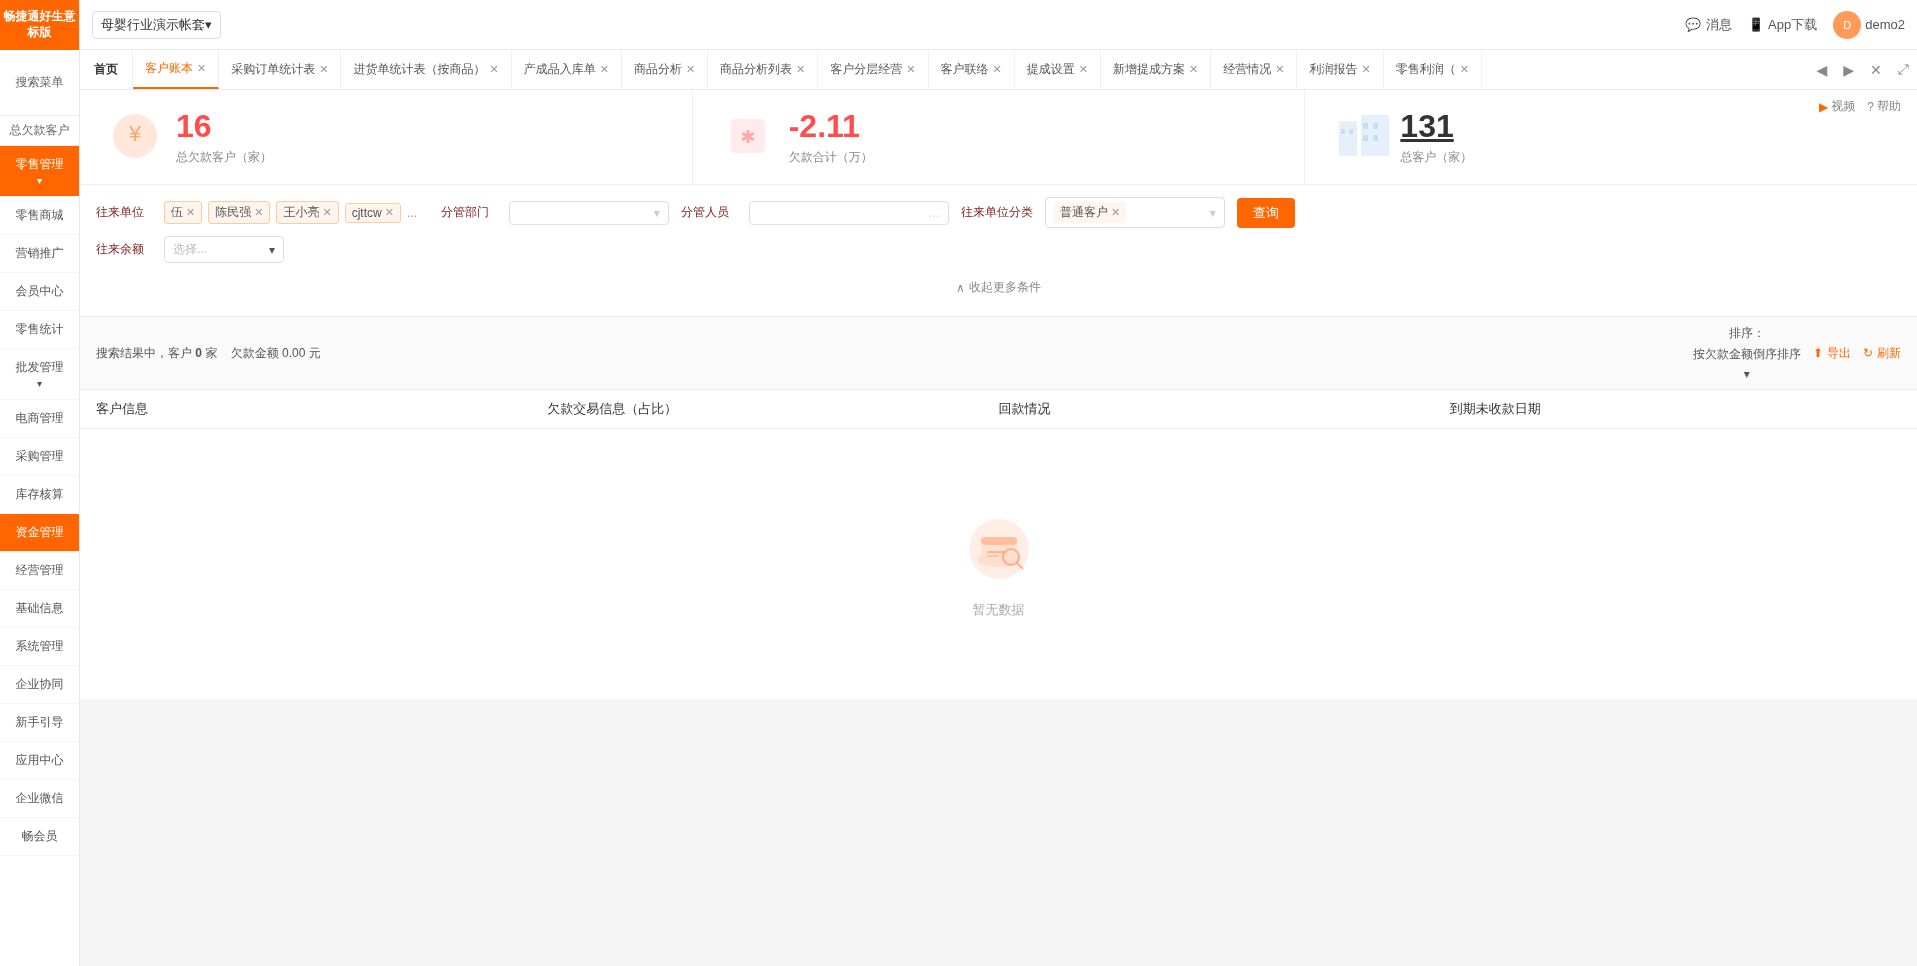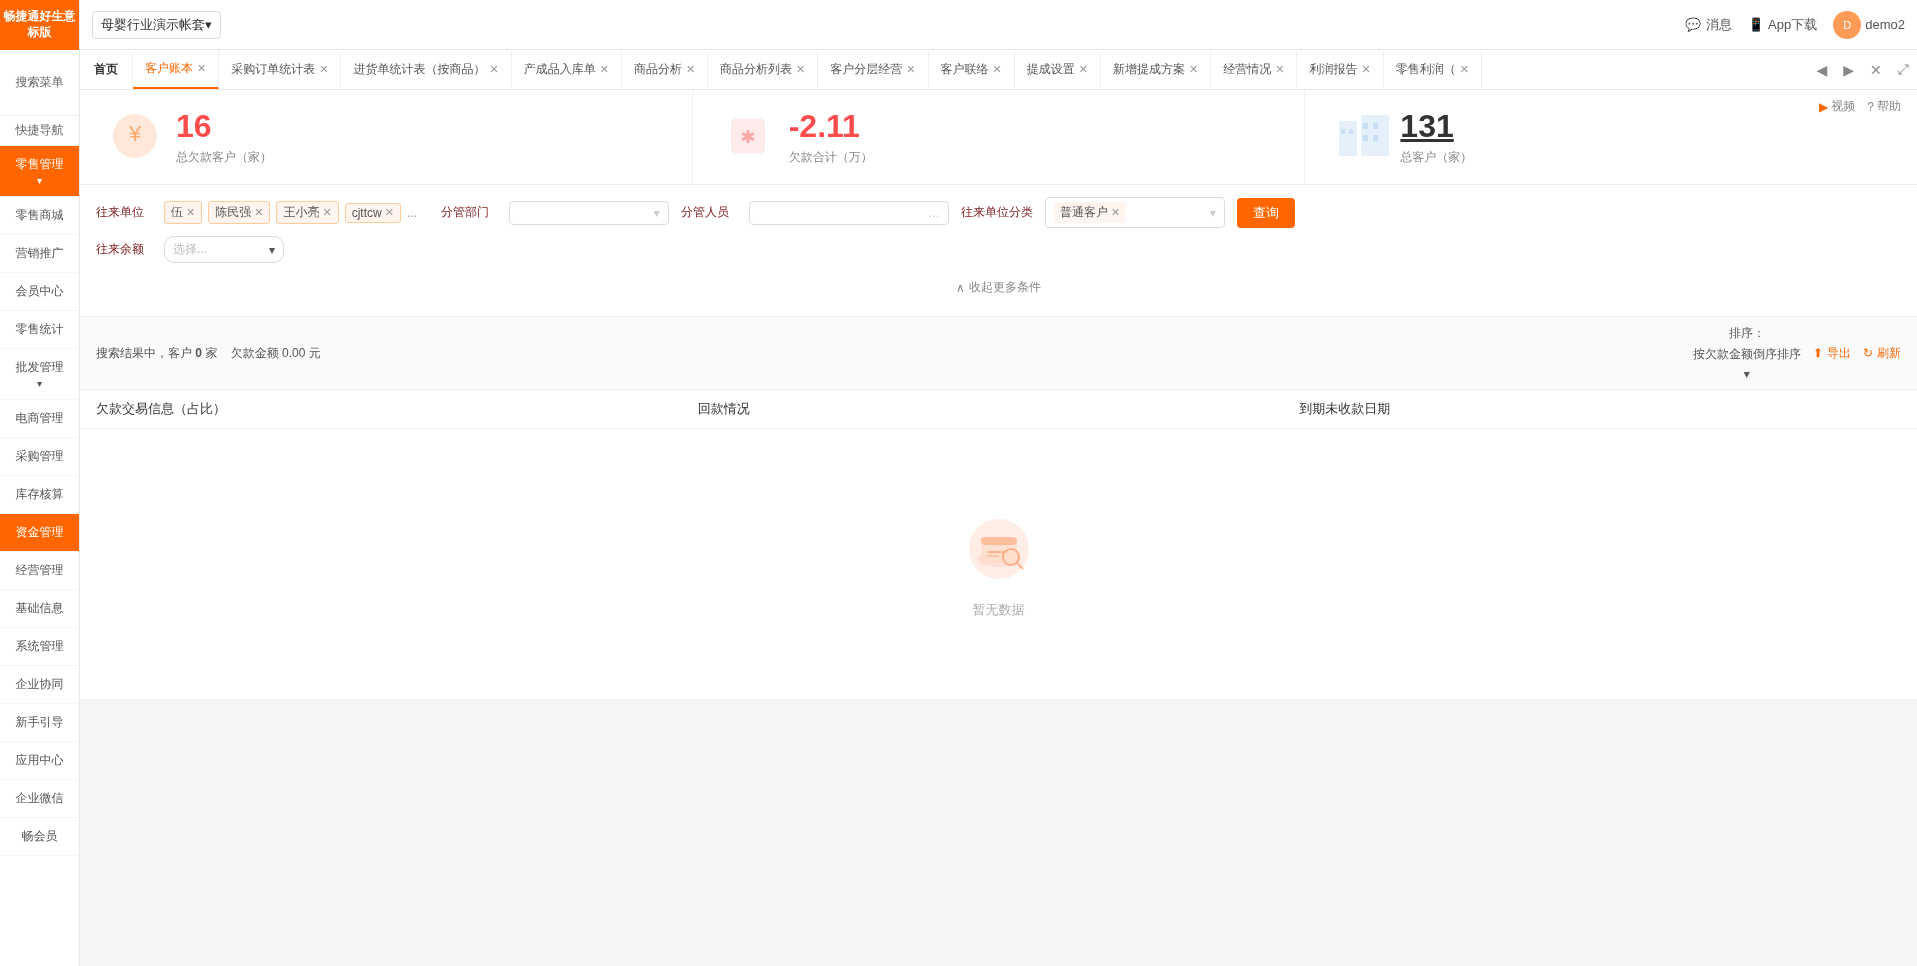--- a/index.html
+++ b/index.html
@@ -86,21 +86,21 @@
 <div class="app-layout">
 
   <div class="sidebar">
     <div class="sidebar-logo">
       <div class="sidebar-logo-text">
         <div>畅捷通好生意</div>
         <div>标版</div>
       </div>
     </div>
     <div class="sidebar-search">搜索菜单</div>
-    <div class="sidebar-nav">快捷导航</div>
+    <div class="sidebar-nav">总欠款客户</div>
     <div class="sidebar-menu">
       <div class="sidebar-item active">
         <div>零售管理</div>
         <div style="font-size:10px; margin-top:2px;">▾</div>
       </div>
       <div class="sidebar-item">零售商城</div>
       <div class="sidebar-item">营销推广</div>
       <div class="sidebar-item">会员中心</div>
       <div class="sidebar-item">零售统计</div>
       <div class="sidebar-item">
@@ -319,21 +319,21 @@
               <span class="filter-tag-close">✕</span>
             </div>
             <span style="color:#ccc;">▾</span>
           </div>
 
           <button class="btn-query">查询</button>
         </div>
 
         <div class="filter-row">
           <span class="filter-label">往来余额</span>
-          <div class="filter-select" style="min-width:120px;border-radius:10px;">
+          <div class="filter-select" style="min-width:120px;">
             <span style="color:#bbb;">选择...</span>
             <span style="margin-left:auto;">▾</span>
           </div>
         </div>
 
         <div style="display:flex; justify-content:center; padding:4px 0;">
           <div class="filter-collapse">
             <span>∧</span>
             <span>收起更多条件</span>
           </div>
@@ -364,20 +364,21 @@
           </div>
           <div class="action-btn">
             <span style="color:#ff6600;">↻</span>
             <span>刷新</span>
           </div>
         </div>
       </div>
 
       <div class="data-table">
         <div class="table-header">
+          <div class="col-customer">客户信息</div>
           <div class="col-debt">欠款交易信息（占比）</div>
           <div class="col-repay">回款情况</div>
           <div class="col-date">到期未收款日期</div>
         </div>
 
         <div class="empty-state">
 
           <svg width="80" height="80" viewBox="0 0 80 80">
             <circle cx="40" cy="40" r="30" fill="#ffddcc" opacity="0.5"></circle>
             <ellipse cx="40" cy="50" rx="22" ry="8" fill="#ffbbaa" opacity="0.3"></ellipse>

